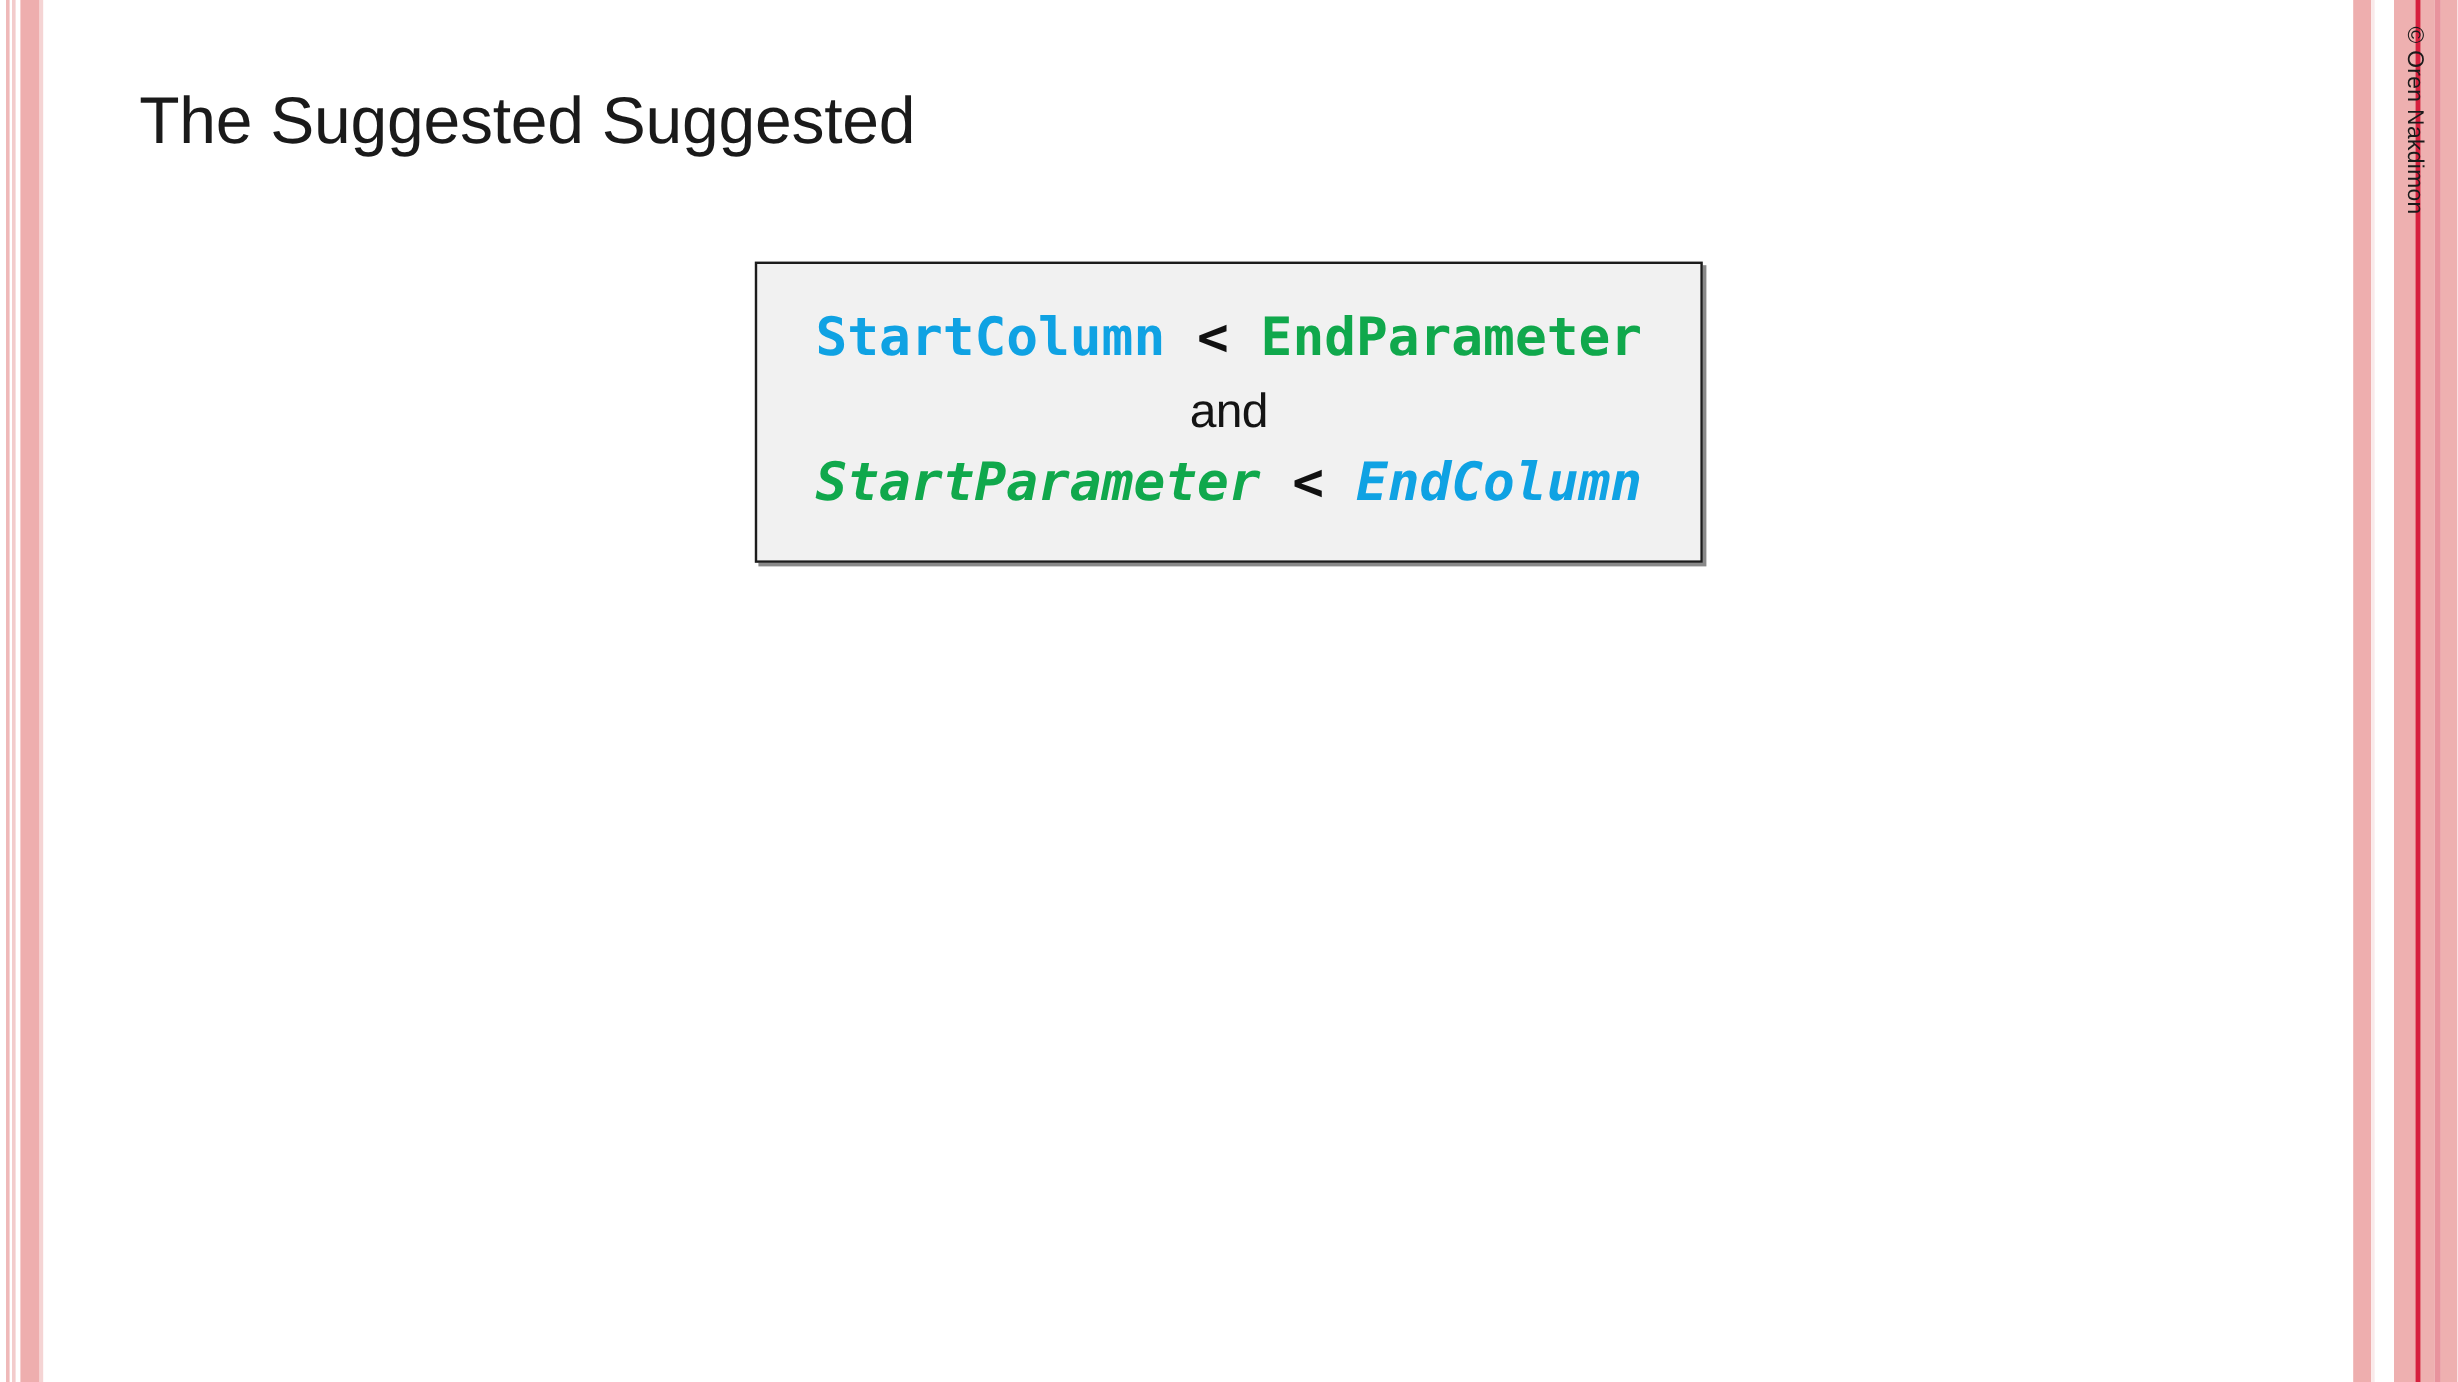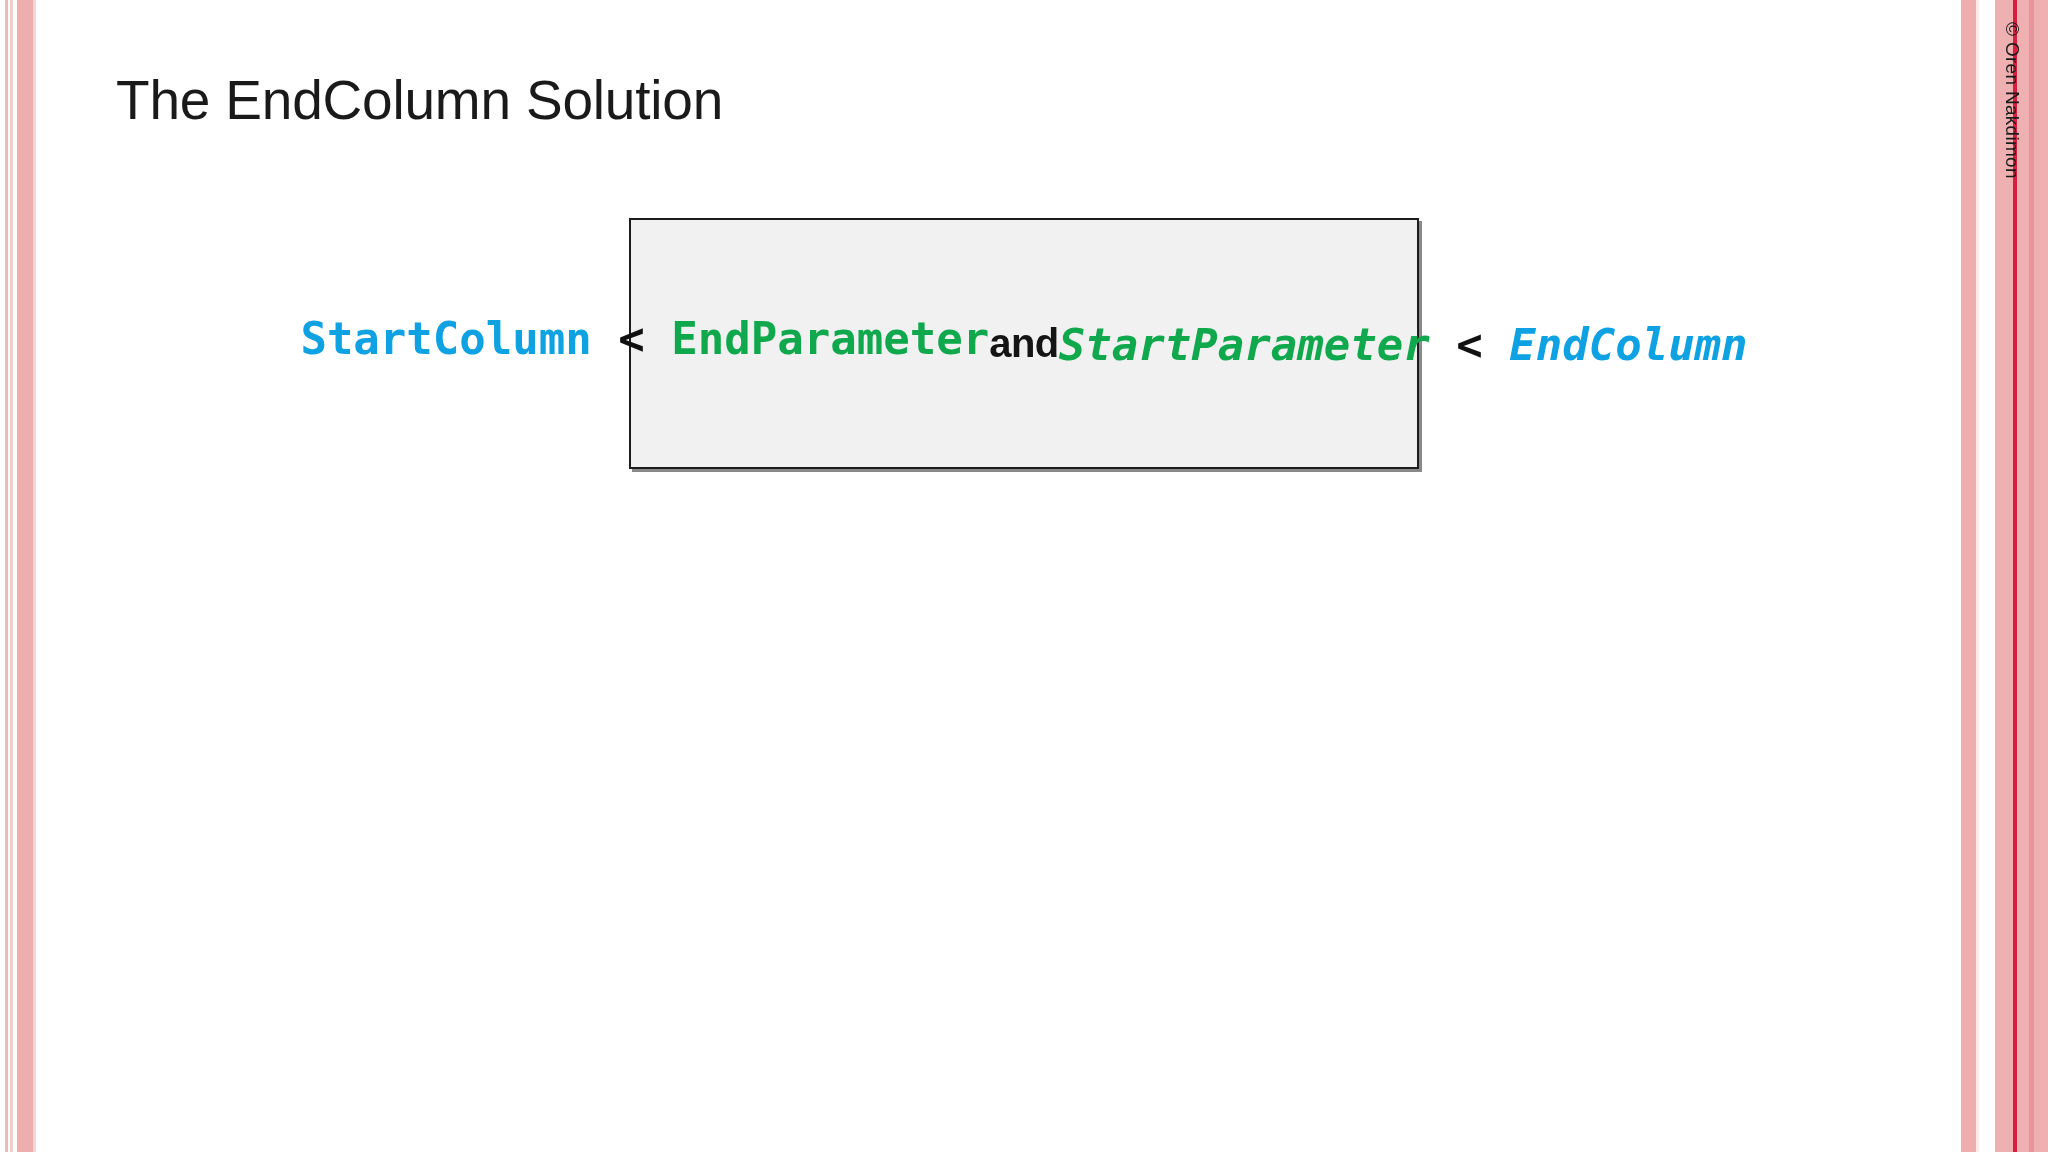--- a/index.html
+++ b/index.html
@@ -78,20 +78,21 @@
   #condition-box {
     position: absolute;
     left: 629px;
     top: 218px;
     width: 790px;
     height: 251px;
     background: #f1f1f1;
     border: 2px solid #1c1c1c;
     box-shadow: 3px 3px 0 rgba(40,40,40,0.55);
     display: flex;
+    flex-direction: column;
     justify-content: center;
     align-items: center;
     padding: 12px 0 14px 0;
   }
 
   .cond-line {
     font-family: "DejaVu Sans Mono", monospace;
     font-size: 44px;
     font-weight: 700;
     line-height: 1.28;
@@ -103,21 +104,21 @@
   .cond-line-1 { margin-bottom: 6px; }
   .cond-line-3 { margin-top: 6px; font-style: italic; }
 
   .tok-blue  { color: #0fa2e3; }
   .tok-green { color: #10a84c; }
   .tok-op    { color: #111111; }
 
   .cond-and {
     font-family: "Liberation Sans", sans-serif;
     font-size: 40px;
-    font-weight: 700;
+    font-weight: 400;
     color: #141414;
     line-height: 1.3;
     letter-spacing: -0.5px;
   }
 </style>
 </head>
 <body>
 
 <div id="slide">
 
@@ -130,21 +131,21 @@
   <div class="vbar vbar-right-a"></div>
   <div class="vbar vbar-right-b"></div>
   <div class="vbar vbar-right-c"></div>
   <div class="vbar vbar-right-d"></div>
   <div class="vbar vbar-right-e"></div>
   <div class="vbar vbar-right-f"></div>
   <div class="vbar vbar-right-g"></div>
 
   <div id="copyright">© Oren Nakdimon</div>
 
-  <h1 id="page-title">The EndColumn Solution</h1>
+  <h1 id="page-title">The Suggested Suggested</h1>
 
   <div id="condition-box">
 
     <div class="cond-line cond-line-1">
       <span class="tok-blue">StartColumn</span><span class="tok-op"> <span>&lt;</span> </span><span class="tok-green">EndParameter</span>
     </div>
 
     <div class="cond-and">and</div>
 
     <div class="cond-line cond-line-3">

